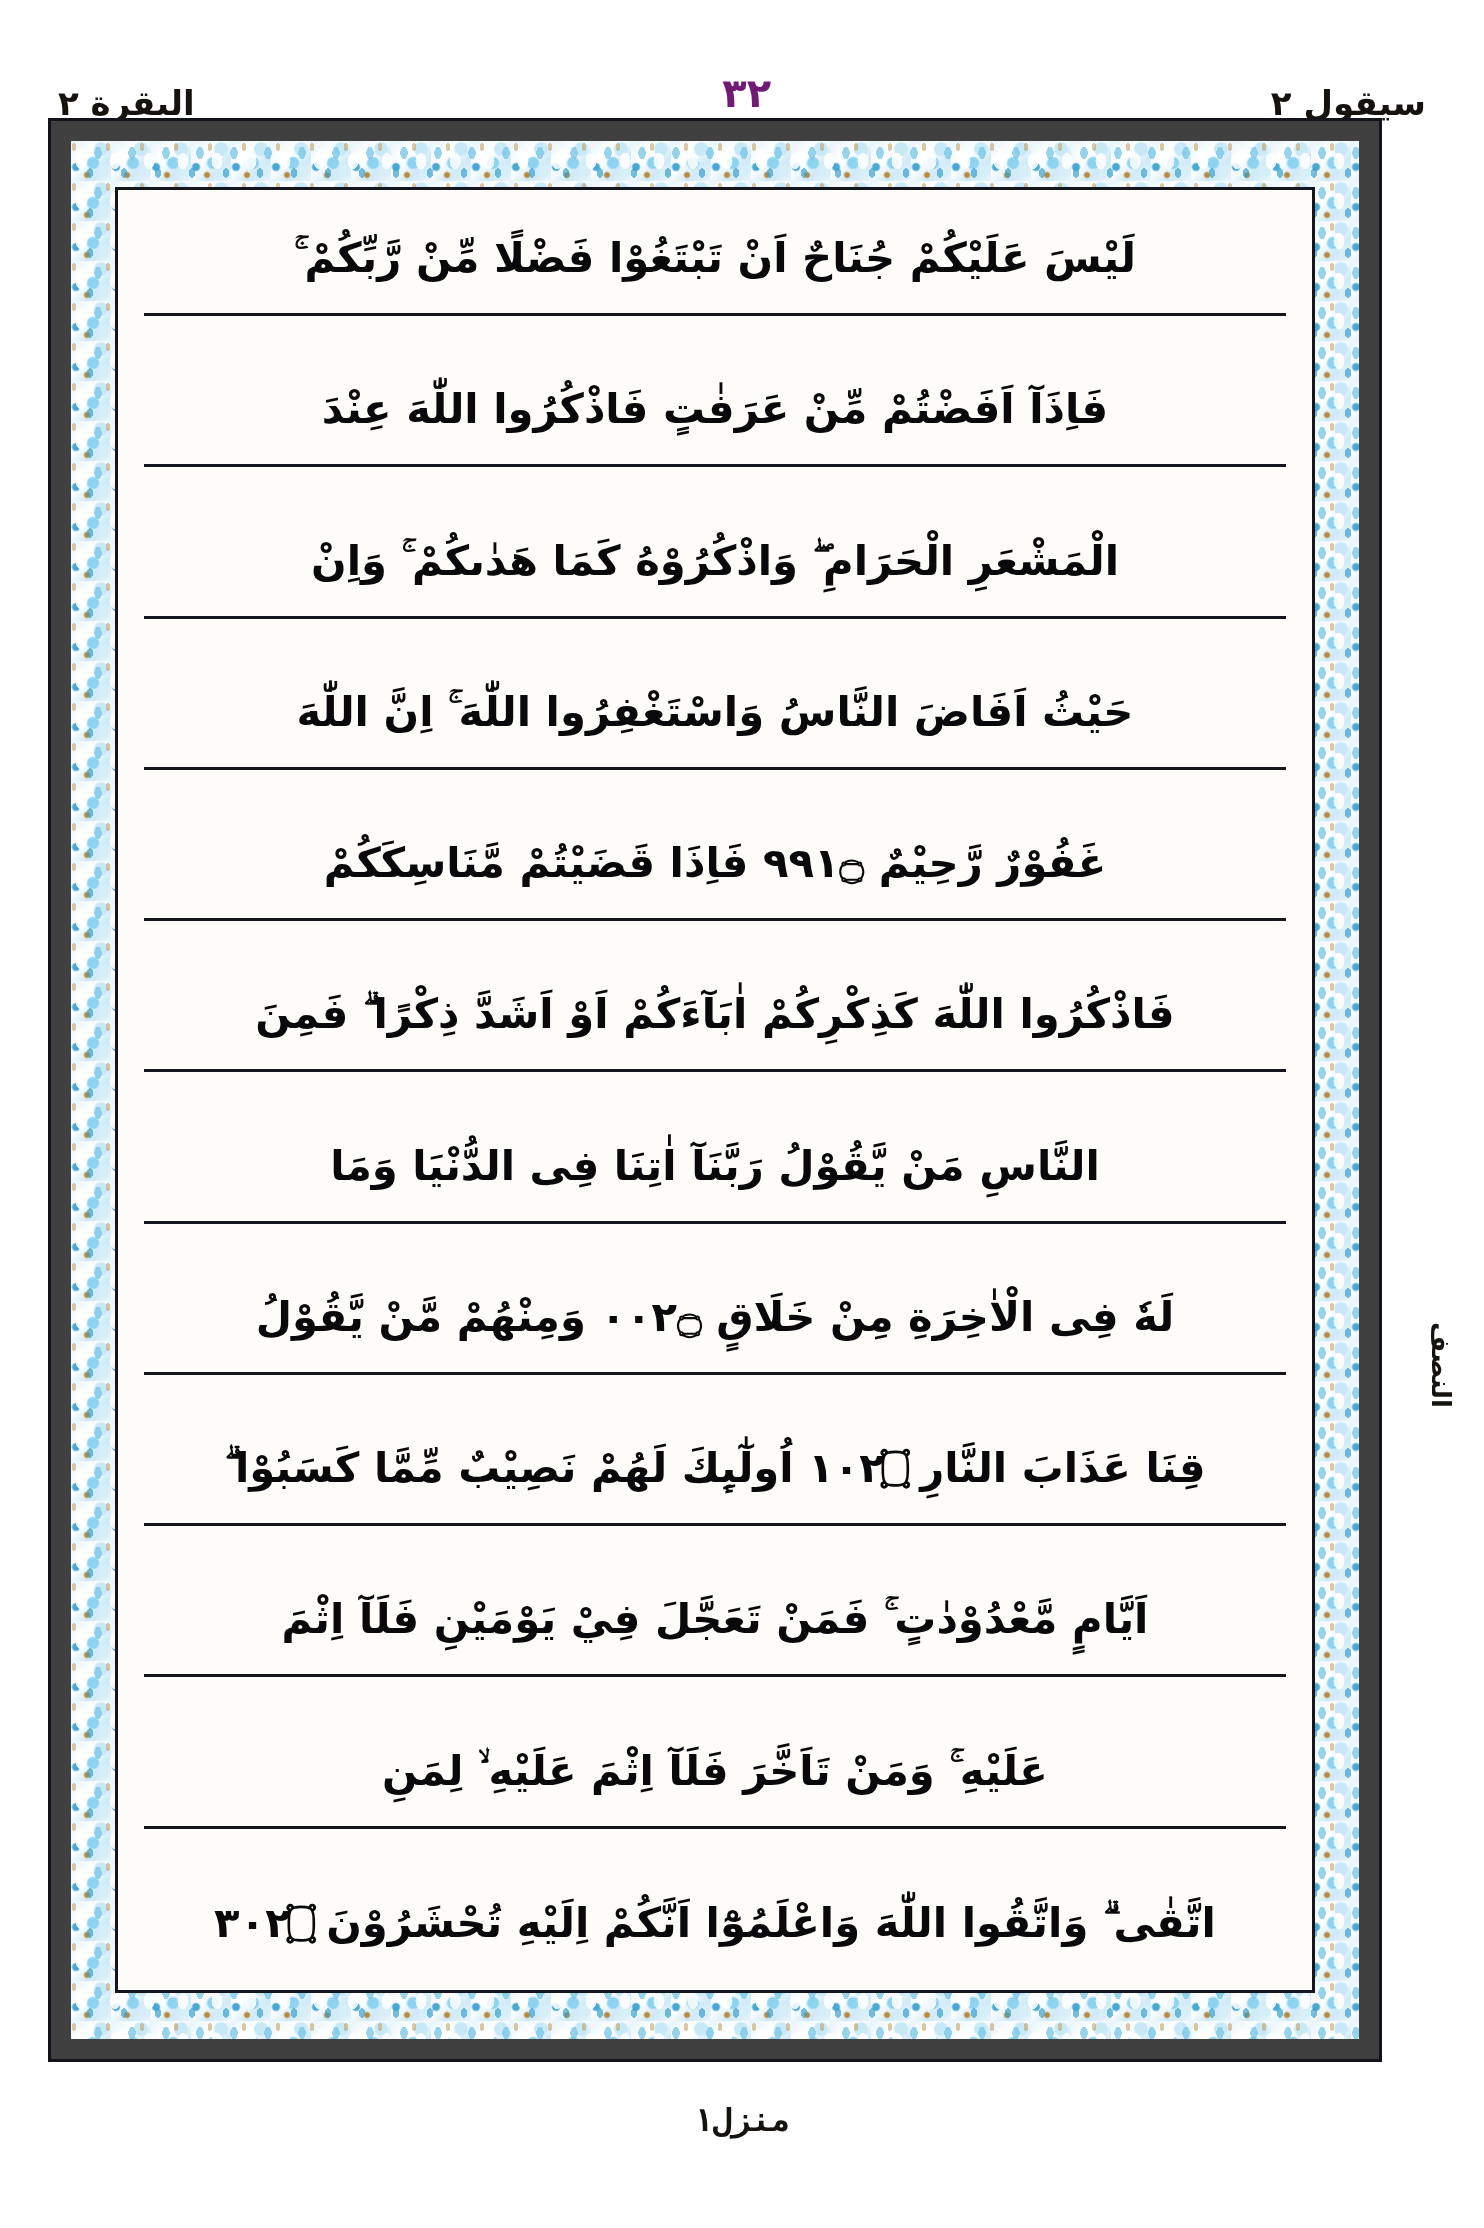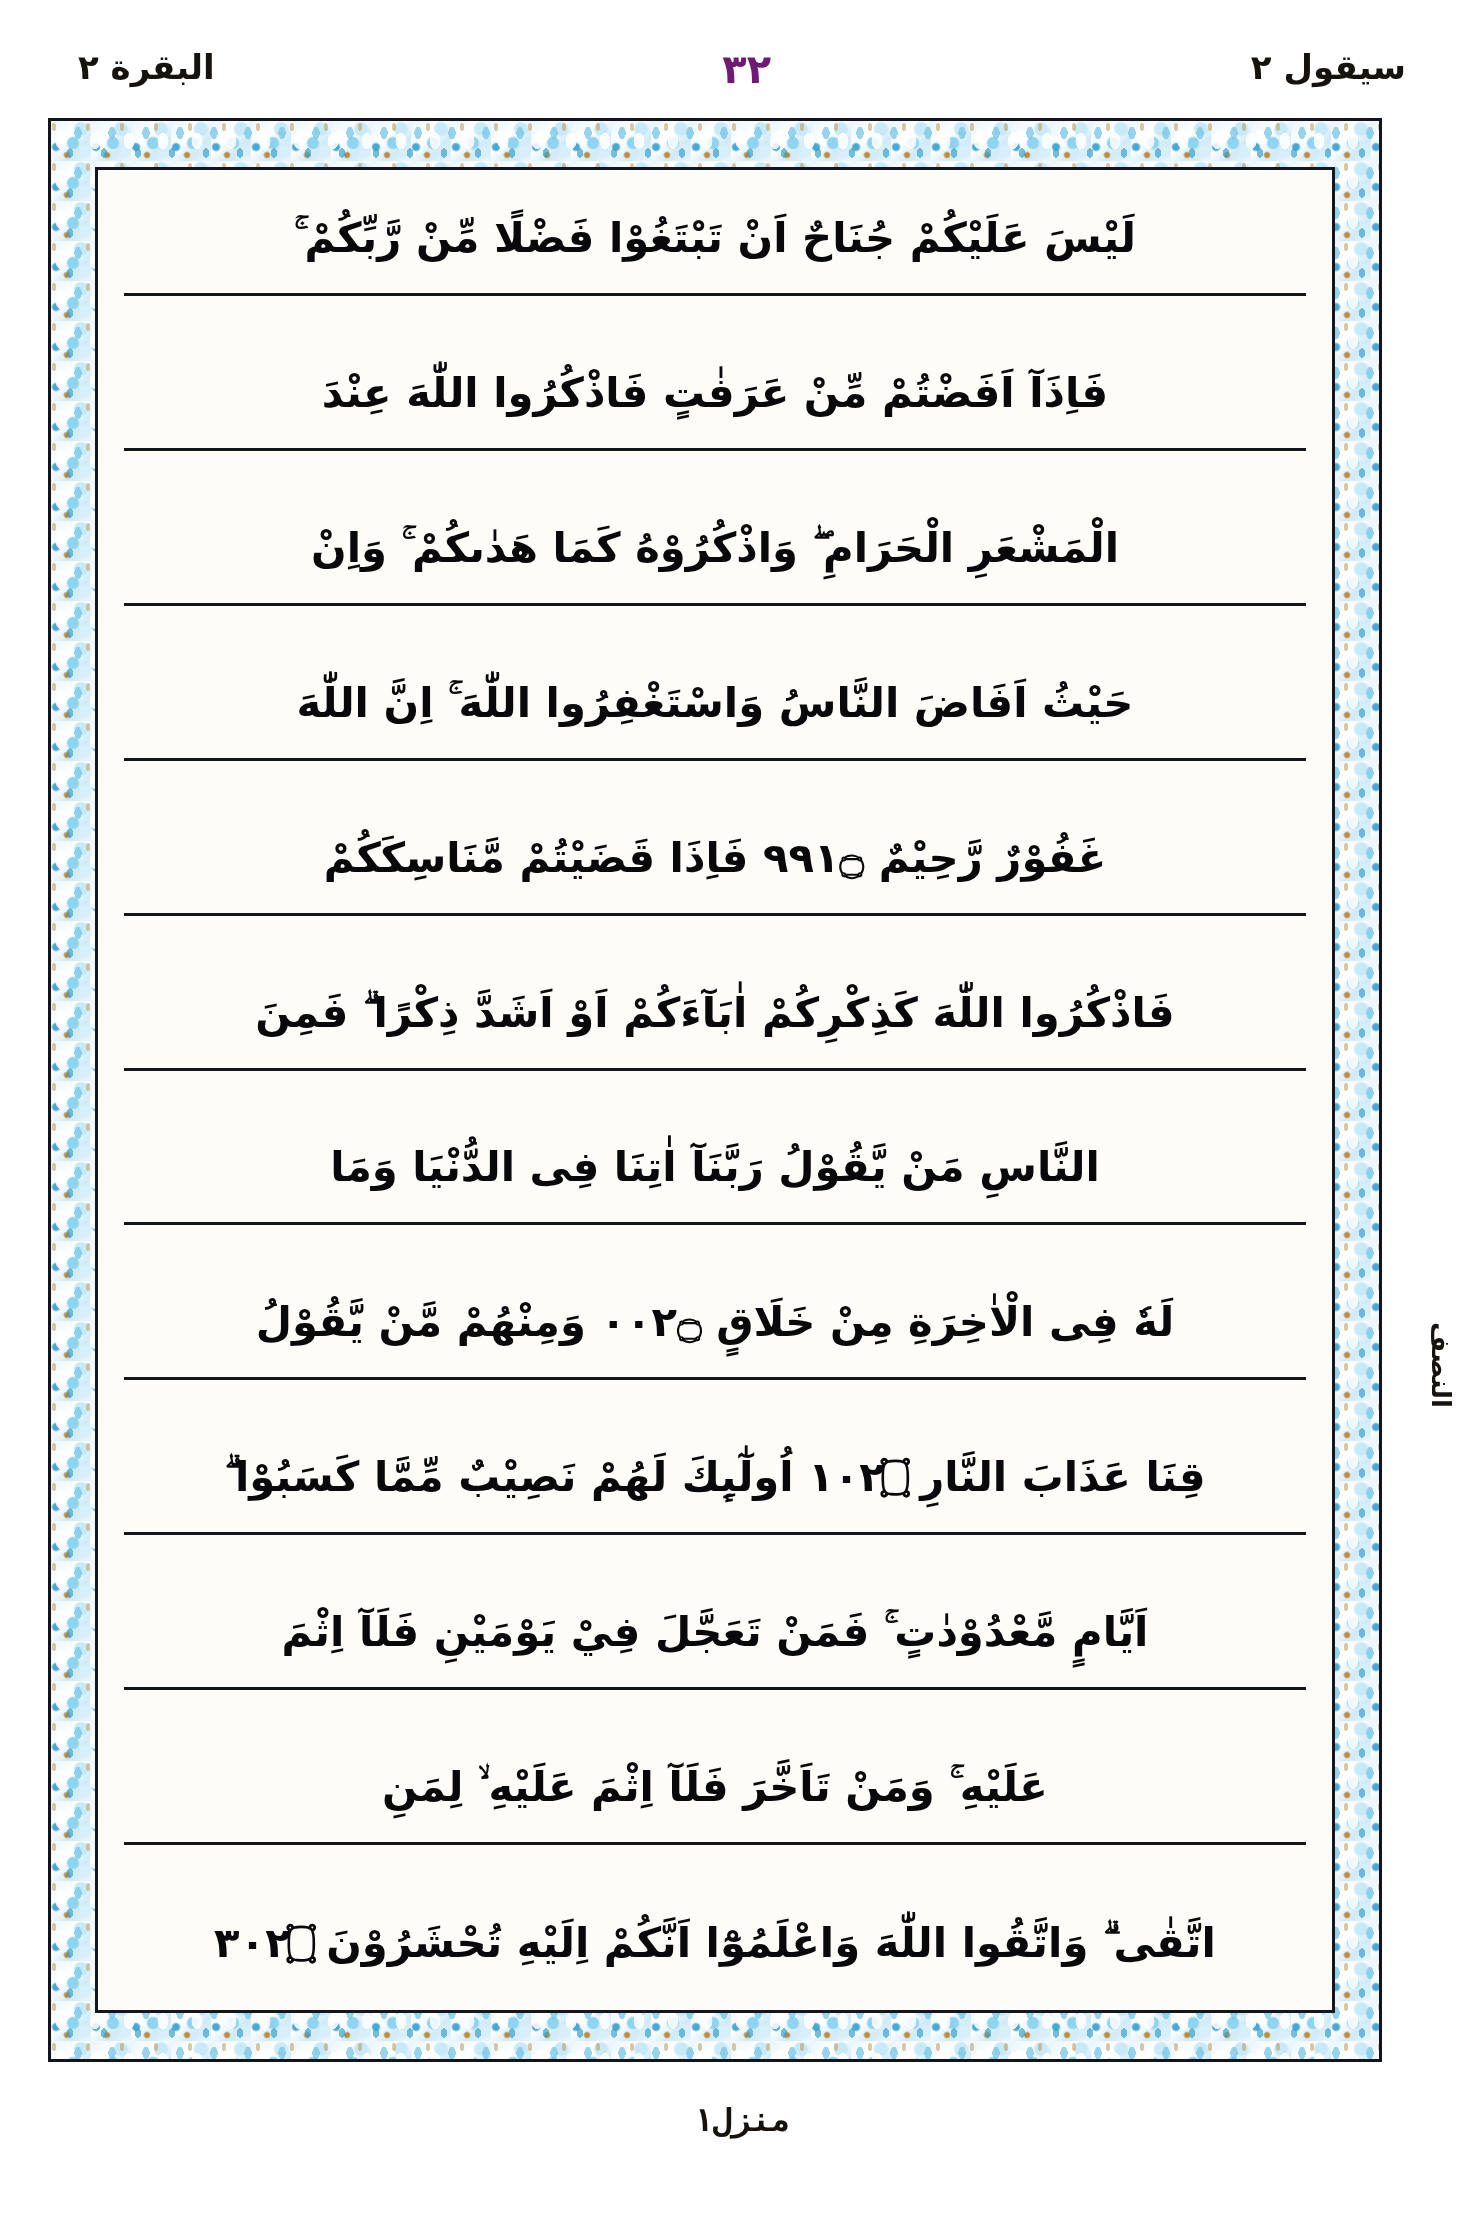--- a/index.html
+++ b/index.html
@@ -20,23 +20,23 @@
   }
 
   
   .page-header {
     position: absolute;
     top: 48px;
     left: 0;
     width: 1484px;
     height: 70px;
     display: flex;
-    align-items: flex-start;
+    align-items: flex-end;
     justify-content: space-between;
-    padding: 0 78px;
+    padding: 0 58px;
   }
 
   .hdr-text {
     font-family: "DejaVu Sans", sans-serif;
     font-size: 34px;
     font-weight: 700;
     color: #16130f;
     direction: rtl;
     white-space: nowrap;
     line-height: 1;
@@ -55,22 +55,22 @@
   }
 
   
   .frame-outer {
     position: absolute;
     left: 48px;
     top: 118px;
     width: 1334px;
     height: 1944px;
     border: 3px solid #12131b;
-    background: #a3a3a3;
-    padding: 0;
+    background: #404040;
+    padding: 20px;
   }
 
   
   .frame-ornament {
     position: relative;
     width: 100%;
     height: 100%;
     padding: 46px 44px;
     background-color: #f4f7fa;
     background-image:

